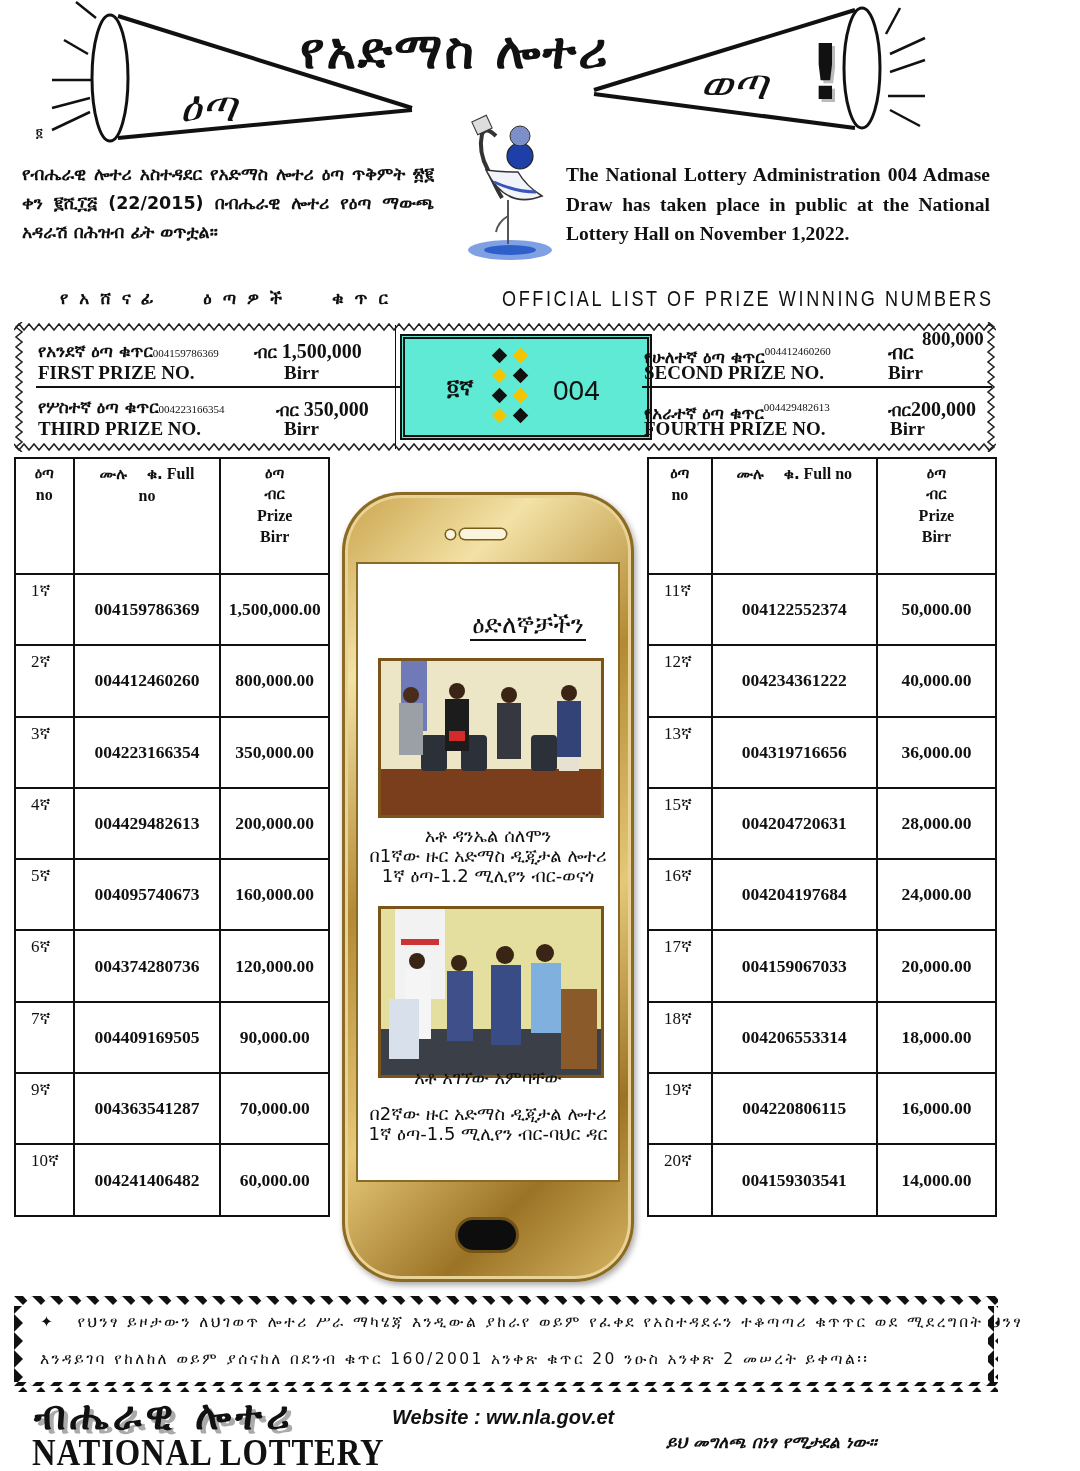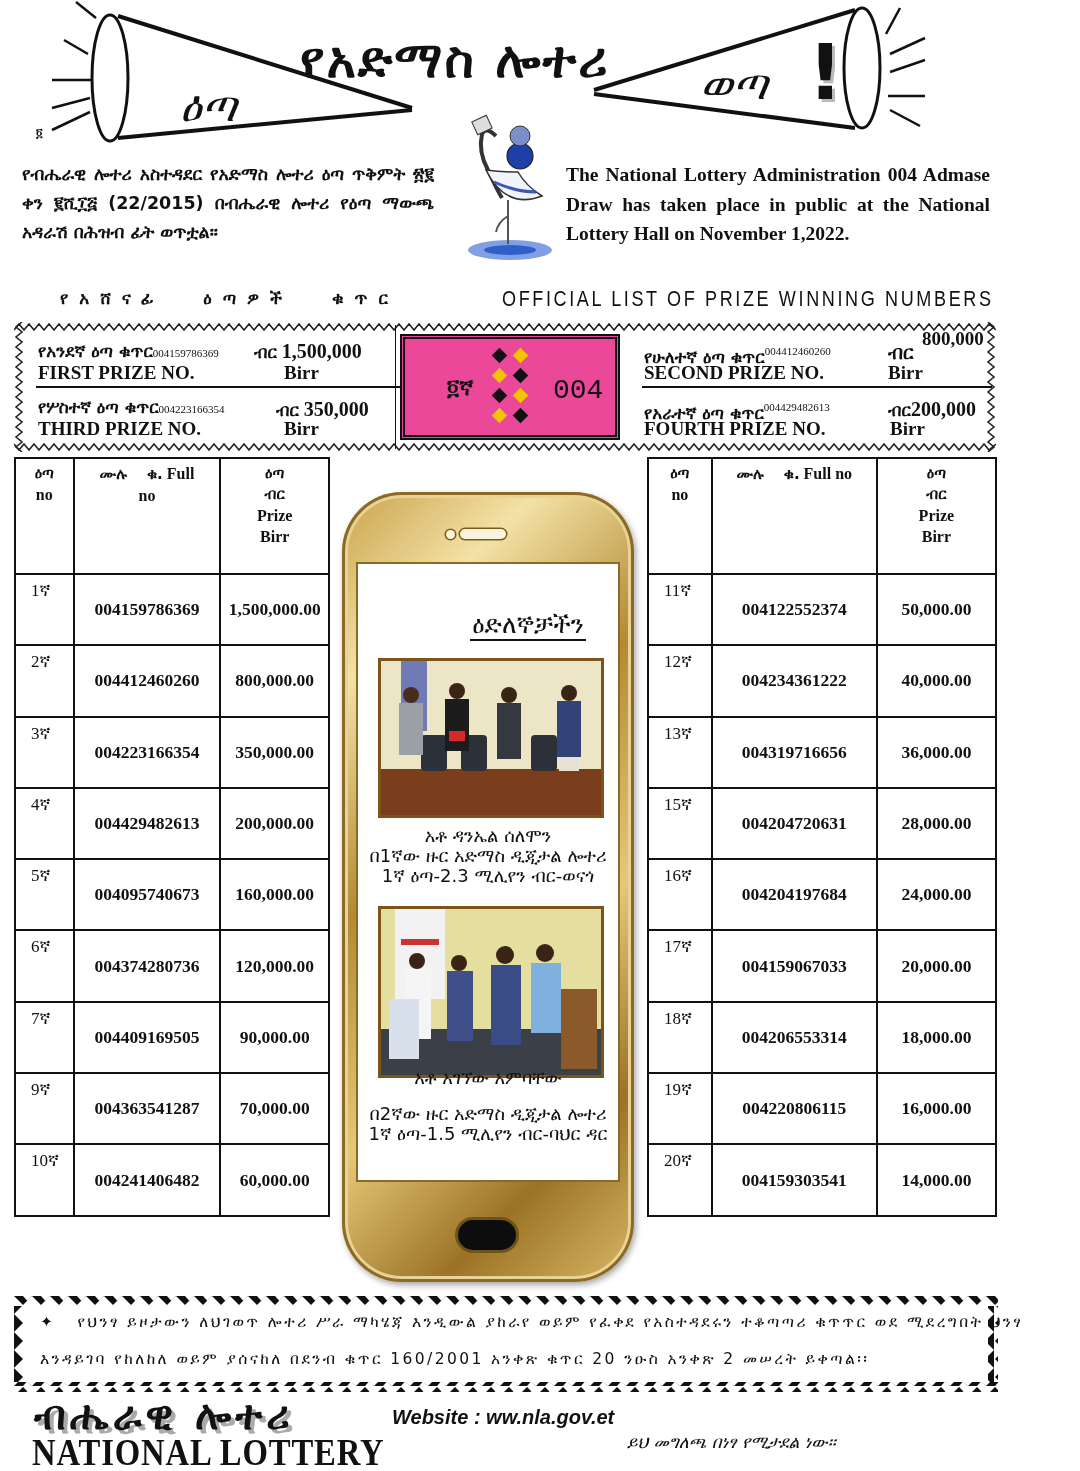--- a/index.html
+++ b/index.html
@@ -1,21 +1,21 @@
 <!DOCTYPE html>
 <html><head>
 <meta charset="utf-8">
 <style>
   * { box-sizing: border-box; margin: 0; padding: 0; }
   html, body { width: 1080px; height: 1471px; background: #ffffff; overflow: hidden; }
   body { position: relative; font-family: "Liberation Serif", serif; color: #111; }
 
   
   .header-art { position: absolute; left: 0; top: 0; width: 1080px; height: 150px; }
-  .title-main { position: absolute; left: 300px; top: 22px; font-size: 50px; font-weight: bold; font-family: "DejaVu Sans", sans-serif; letter-spacing: 2px; margin-top: 9px; }
+  .title-main { position: absolute; left: 300px; top: 22px; font-size: 50px; font-weight: bold; font-family: "DejaVu Sans", sans-serif; letter-spacing: 2px; }
   .mega-word-left { position: absolute; left: 180px; top: 80px; font-size: 44px; font-style: italic; font-family: "DejaVu Sans", sans-serif; }
   .mega-word-right { position: absolute; left: 700px; top: 58px; font-size: 44px; font-style: italic; font-family: "DejaVu Sans", sans-serif; }
   .mega-excl { position: absolute; left: 808px; top: 28px; font-size: 76px; font-weight: bold; font-family: "DejaVu Sans", sans-serif; text-shadow: 3px 3px 0 #bbb; }
   .page-mark { position: absolute; left: 36px; top: 126px; font-size: 12px; font-weight: bold; font-family: "DejaVu Sans", sans-serif; }
 
   
   .intro-am { position: absolute; left: 22px; top: 160px; width: 412px; font-family: "DejaVu Sans", sans-serif; font-weight: bold; font-size: 17.5px; line-height: 29px; text-align: justify; text-align-last: left; }
   .intro-en { position: absolute; left: 566px; top: 160px; width: 424px; font-family: "Liberation Serif", serif; font-weight: bold; font-size: 19.5px; line-height: 29.5px; text-align: justify; text-align-last: left; }
   .logo { position: absolute; left: 456px; top: 112px; width: 112px; height: 156px; }
 
@@ -31,25 +31,25 @@
 
   .pz { position: absolute; font-weight: bold; font-size: 19px; line-height: 22px; white-space: nowrap; }
   .pz .am { font-family: "DejaVu Sans", sans-serif; font-size: 17px; }
   .pz .num { font-family: "Liberation Serif", serif; font-size: 11px; font-weight: normal; }
   .pz .sup { vertical-align: 8px; }
   .pz .birr-am { font-family: "DejaVu Sans", sans-serif; font-size: 17px; }
   .pz .amt { font-size: 20px; }
   .pz-divider-l { position: absolute; left: 22px; top: 64px; width: 380px; border-top: 2px solid #111; }
   .pz-divider-r { position: absolute; left: 628px; top: 64px; width: 350px; border-top: 2px solid #111; }
 
-  .center-box { position: absolute; left: 386px; top: 12px; width: 220px; height: 106px; border: 5px double #111; background: #ec4899; }
+  .center-box { position: absolute; left: 386px; top: 12px; width: 252px; height: 106px; border: 5px double #111; background: #5eead4; }
   .center-box .edge { position: absolute; left: -10px; top: -14px; bottom: -14px; border-left: 1.5px solid #111; }
   .center-ord { position: absolute; left: 42px; top: 36px; font-family: "DejaVu Sans", sans-serif; font-weight: bold; font-size: 22px; }
   .diamonds { position: absolute; left: 86px; top: 8px; width: 40px; height: 80px; }
-  .center-code { position: absolute; left: 148px; top: 36px; font-size: 28px; font-family: Liberation Mono, monospace; }
+  .center-code { position: absolute; left: 148px; top: 36px; font-size: 28px; font-family: Liberation Sans, sans-serif; }
 
   
   table.prize-table { position: absolute; border-collapse: collapse; background: #fff; }
   table.prize-table td, table.prize-table th { border: 2px solid #111; vertical-align: top; font-family: "Liberation Serif", serif; }
   table.prize-table th { height: 116px; font-weight: bold; font-size: 16px; line-height: 21px; padding-top: 4px; }
   table.prize-table th .am { font-family: "DejaVu Sans", sans-serif; font-size: 15px; }
   table.prize-table td { height: 71.3px; }
   .t-left { left: 14px; top: 457px; width: 316px; }
   .t-right { left: 647px; top: 457px; width: 350px; }
   .c-no { font-size: 17px; padding: 6px 0 0 15px; font-weight: normal; }
@@ -70,21 +70,21 @@
   .caption { position: absolute; left: 0; width: 100%; text-align: center; font-family: "DejaVu Sans", sans-serif; font-size: 18px; line-height: 20px; }
 
   
   .notice { position: absolute; left: 14px; top: 1296px; width: 984px; height: 96px; background: #fff; }
   .notice-line1 { position: absolute; left: 26px; top: 17px; font-family: "DejaVu Sans", sans-serif; font-size: 15.5px; letter-spacing: 2.4px; white-space: nowrap; }
   .notice-line2 { position: absolute; left: 26px; top: 54px; font-family: "DejaVu Sans", sans-serif; font-size: 15.5px; letter-spacing: 2.4px; white-space: nowrap; }
 
   .brand-am { position: absolute; left: 34px; top: 1392px; font-family: "DejaVu Sans", sans-serif; font-weight: bold; font-size: 40px; letter-spacing: 4px; text-shadow: 4px 4px 0 #aaa; }
   .brand-en { position: absolute; left: 32px; top: 1430px; font-family: "Liberation Serif", serif; font-weight: bold; font-size: 38px; transform: scaleX(0.86); transform-origin: left top; white-space: nowrap; letter-spacing: 1px; }
   .website { position: absolute; left: 392px; top: 1406px; font-family: "Liberation Sans", sans-serif; font-weight: bold; font-style: italic; font-size: 20px; }
-  .free-note { position: absolute; left: 627px; top: 1432px; font-family: "DejaVu Sans", sans-serif; font-style: italic; font-weight: normal; font-size: 17px; }
+  .free-note { position: absolute; left: 666px; top: 1432px; font-family: "DejaVu Sans", sans-serif; font-style: italic; font-weight: bold; font-size: 17px; }
 </style>
 </head>
 <body>
 
 <div class="header-art">
   <svg width="1080" height="150" style="position:absolute;left:0;top:0">
 
     <ellipse cx="110" cy="78" rx="18" ry="63" fill="#fff" stroke="#111" stroke-width="3"></ellipse>
     <line x1="118" y1="16" x2="412" y2="108" stroke="#111" stroke-width="4"></line>
     <line x1="118" y1="138" x2="412" y2="110" stroke="#111" stroke-width="4"></line>
@@ -364,21 +364,21 @@
           <rect x="68" y="70" width="16" height="10" fill="#d42a2a"></rect>
         <circle cx="128" cy="34" r="8" fill="#3a2416"></circle>
           <rect x="116" y="42" width="24" height="56" fill="#35393f"></rect>
         <circle cx="188" cy="32" r="8" fill="#3a2416"></circle>
           <rect x="176" y="40" width="24" height="56" fill="#334277"></rect>
           <rect x="178" y="96" width="20" height="14" fill="#e6e1d0"></rect>
       </svg>
     </div>
     <div class="caption" style="top:262px;">አቶ ዳንኤል ሰለሞን</div>
     <div class="caption" style="top:282px;">በ1ኛው ዙር አድማስ ዲጂታል ሎተሪ</div>
-    <div class="caption" style="top:302px;">1ኛ ዕጣ-2.3 ሚሊየን ብር-ወናጎ</div>
+    <div class="caption" style="top:302px;">1ኛ ዕጣ-1.2 ሚሊየን ብር-ወናጎ</div>
 
     <div class="photo" style="top:342px;height:172px;">
       <svg width="220" height="166" viewBox="0 0 220 166">
         <rect width="220" height="166" fill="#e4df9e"></rect>
         <rect x="14" y="0" width="50" height="90" fill="#f2f2f2"></rect>
         <rect x="20" y="30" width="38" height="6" fill="#cc3333"></rect>
         <rect x="0" y="120" width="220" height="46" fill="#3a3f48"></rect>
         <rect x="180" y="80" width="36" height="80" fill="#8a5a2a"></rect>
         <circle cx="36" cy="52" r="8" fill="#3a2416"></circle>
           <rect x="24" y="60" width="26" height="70" fill="#f5f5f5"></rect>

